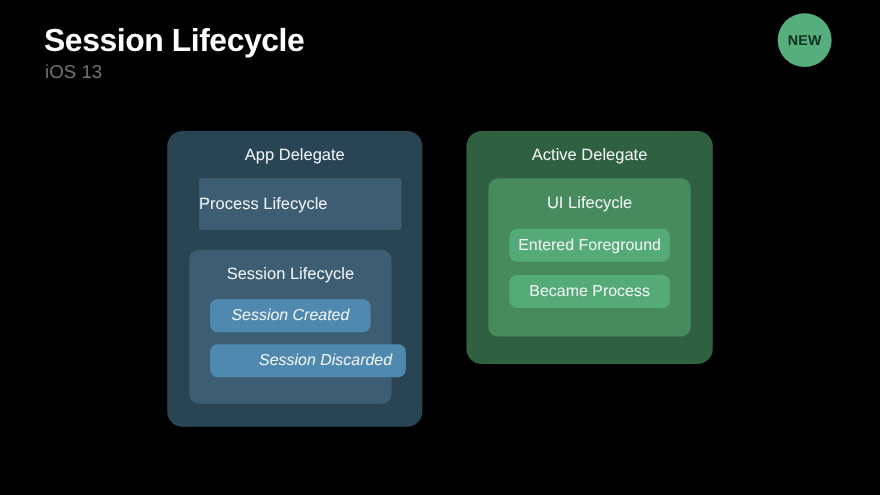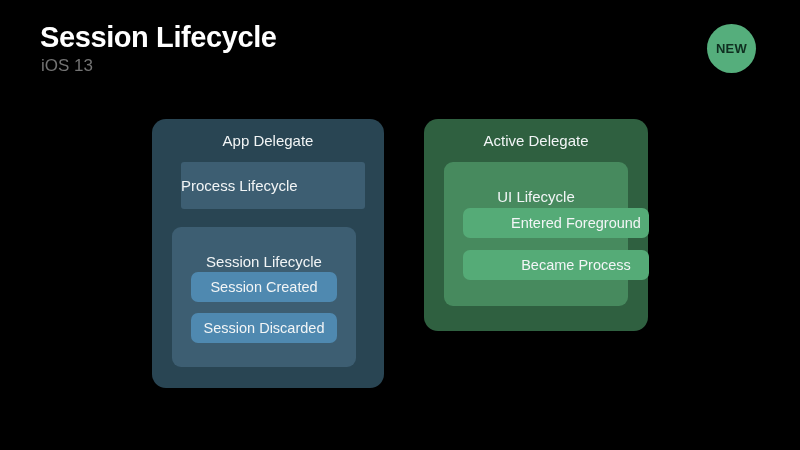--- a/index.html
+++ b/index.html
@@ -29,21 +29,21 @@
     position: absolute;
     left: 41px;
     top: 56px;
     font-size: 17px;
     font-weight: 400;
     color: #737373;
   }
   .badge {
     position: absolute;
     left: 707px;
-    top: 24px;
+    top: 12px;
     width: 49px;
     height: 49px;
     border-radius: 50%;
     background: var(--badge-bg, #55ae7c);
     color: var(--badge-text, #0f2f20);
     font-size: 13px;
     font-weight: 700;
     display: flex;
     align-items: center;
     justify-content: center;
@@ -96,37 +96,36 @@
   .inner-title {
     position: absolute;
     top: 0;
     left: 0;
     right: 0;
     height: 44px;
     display: flex;
     align-items: center;
     justify-content: center;
     font-size: 15px;
-    margin-top: 12px;
   }
   .pill {
     position: absolute;
     left: 19px;
     width: 146px;
     height: 30px;
     border-radius: 7px;
     display: flex;
     align-items: center;
     justify-content: center;
     font-size: 14.5px;
   }
-  .pill-blue { background: var(--app-pill-bg, #4f89b0); }
-  .pill-green { background: var(--scene-pill-bg, #55ab77); padding-left: 40px; }
+  .pill-blue { background: var(--app-pill-bg, #4f89b0); font-style: italic; }
+  .pill-green { background: var(--scene-pill-bg, #55ab77); }
   #session-created   { top: 45px; }
-  #session-discarded { top: 86px; }
+  #session-discarded { top: 86px; padding-left: 32px; }
   #scene-card {
     left: 424px;
     top: 119px;
     width: 224px;
     height: 212px;
     background: var(--scene-card-bg, #2f6040);
   }
   #ui-box {
     position: absolute;
     left: 20px;

